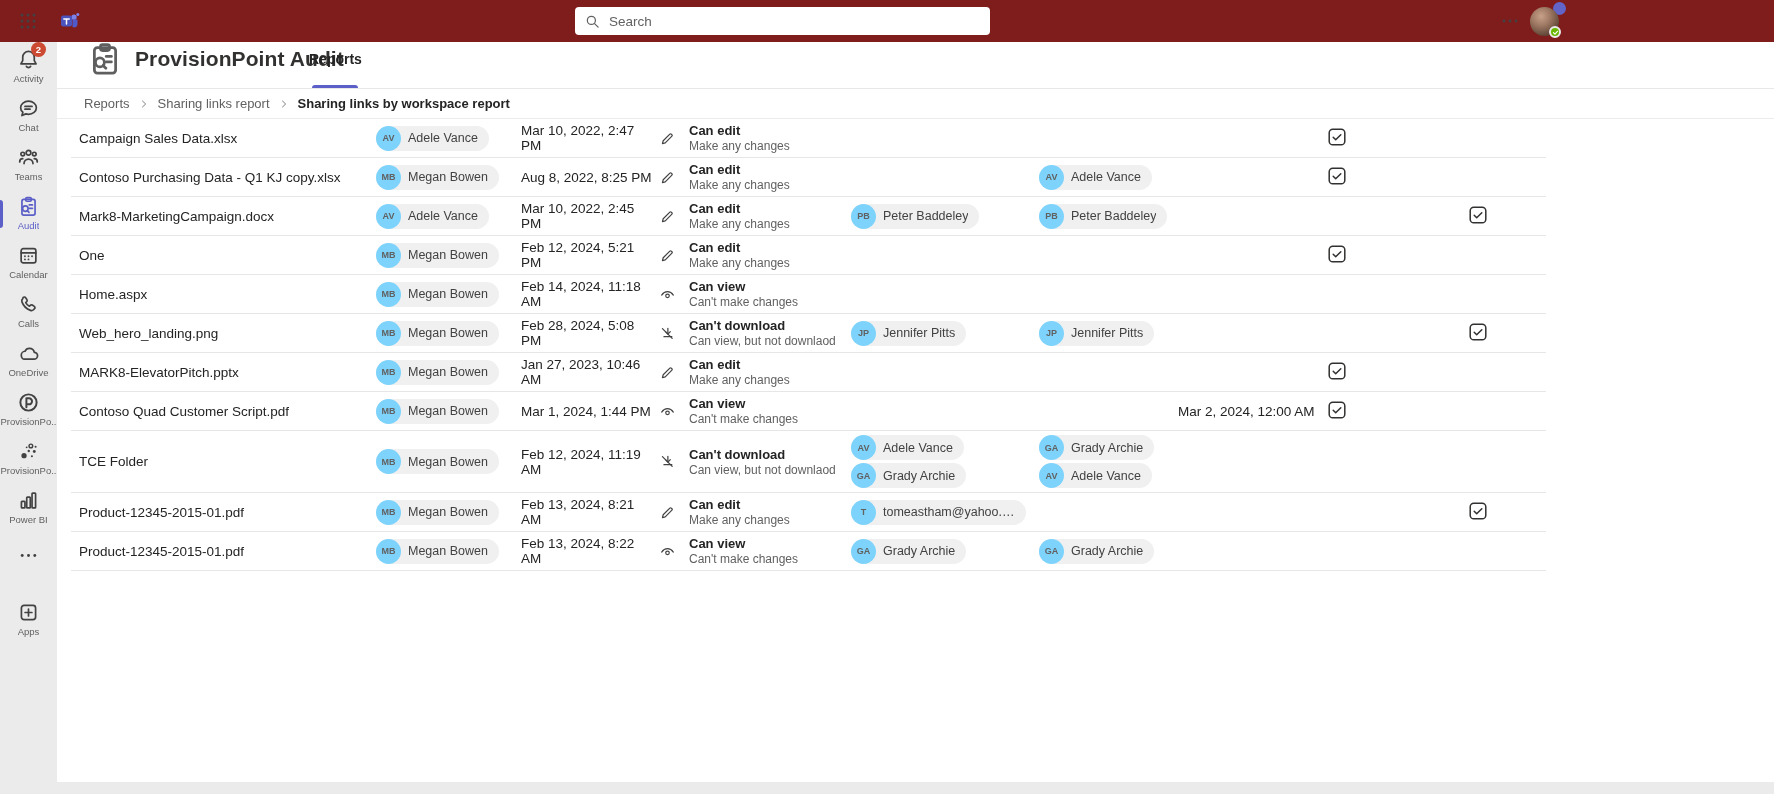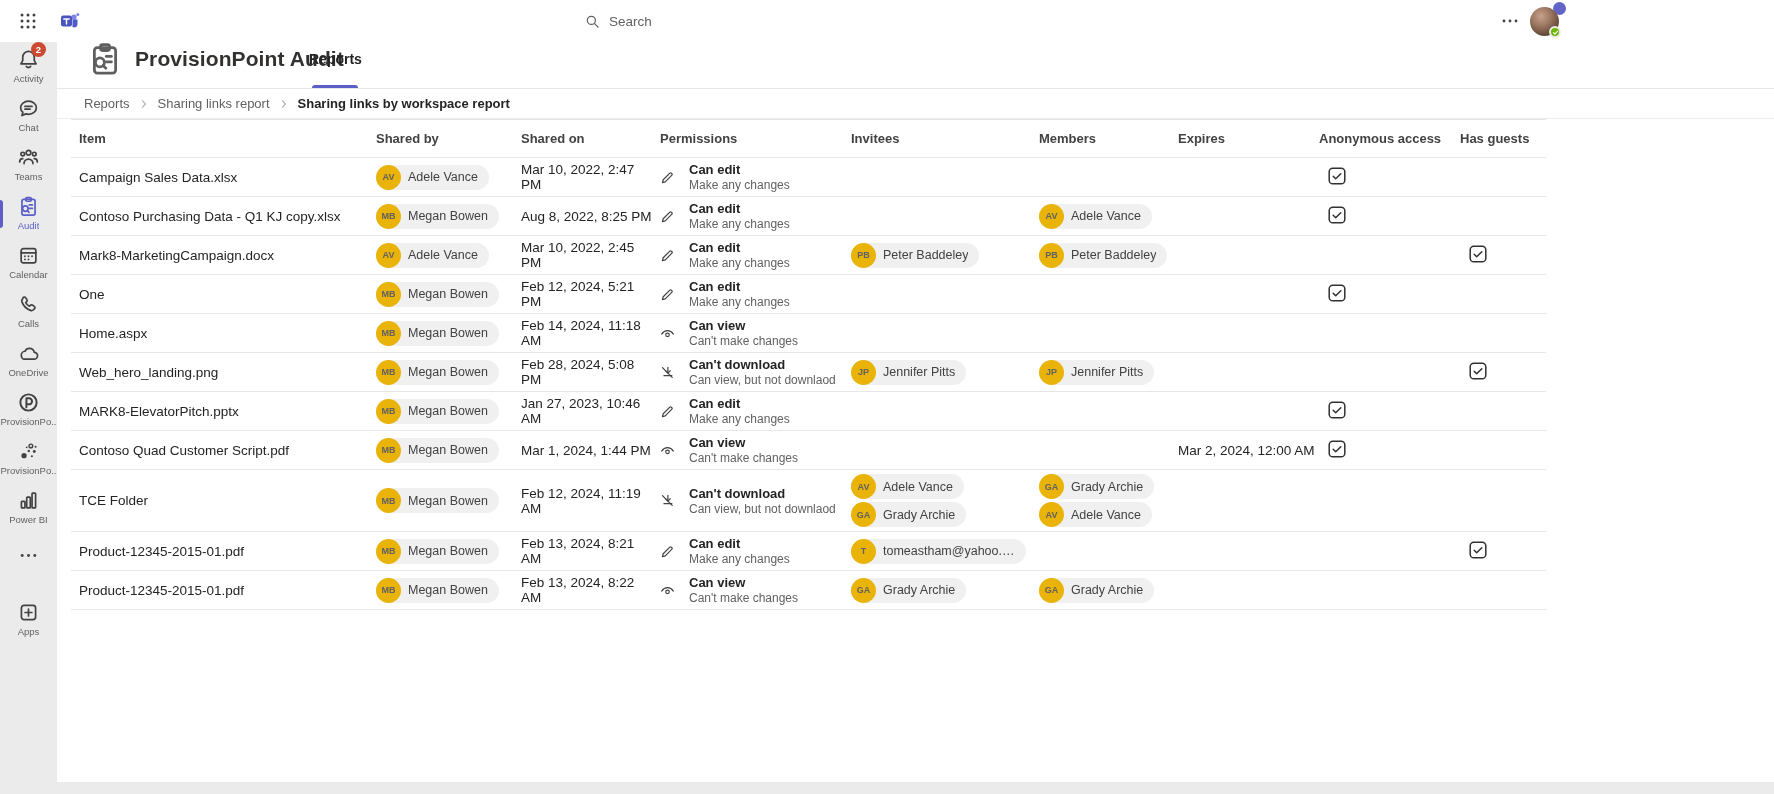--- a/index.html
+++ b/index.html
@@ -1,20 +1,20 @@
 <!DOCTYPE html>
 <html><head>
 <meta charset="utf-8">
 <style>
   * { margin:0; padding:0; box-sizing:border-box; }
   html,body { width:1774px; height:794px; overflow:hidden;
     font-family:"Liberation Sans", sans-serif; background:#ebebeb; color:#242424; }
 
   
-  .topbar { position:absolute; top:0; left:0; width:1774px; height:42px; background:#ffffff; z-index:5; }
+  .topbar { position:absolute; top:0; left:0; width:1774px; height:42px; background:#7f1d1d; z-index:5; }
   .waffle { position:absolute; left:18px; top:11px; width:20px; height:20px; cursor:pointer; color:#424242; }
   .teams-logo { position:absolute; left:60px; top:11px; width:20px; height:20px; cursor:pointer; }
   .searchbox { position:absolute; left:575px; top:7px; width:415px; height:28px; background:#fff;
     border-radius:4px; display:flex; align-items:center; padding:0 10px; gap:9px; color:#616161; }
   .searchbox .svgi { width:15px; height:15px; color:#616161; }
   .searchbox input { border:none; outline:none; flex:1; font-family:inherit; font-size:13.5px; color:#424242; background:transparent; }
   .searchbox input::placeholder { color:#616161; }
   .notif-dot { position:absolute; left:1553px; top:2px; width:13px; height:13px; border-radius:50%; background:#6264c7; }
   .top-more { position:absolute; left:1500px; top:13px; width:20px; height:16px; color:#424242; cursor:pointer; }
   .avatar { position:absolute; left:1530px; top:7px; width:29px; height:29px; border-radius:50%; cursor:pointer;
@@ -68,21 +68,21 @@
   .th { font-size:13px; font-weight:700; color:#424242; padding-left:8px; cursor:pointer; white-space:nowrap; }
   .trow { min-height:39px; border-bottom:1px solid #e6e6e6; padding:4px 0; }
   .td { padding-left:8px; font-size:13.5px; color:#242424; }
   .td-perm { display:flex; align-items:center; gap:14px; }
   .perm-icon { width:15px; height:15px; color:#424242; flex:0 0 auto; }
   .perm-title { font-size:13px; font-weight:700; color:#242424; }
   .perm-sub { font-size:12px; color:#616161; margin-top:1px; }
   .pill-stack { display:flex; flex-direction:column; gap:3px; align-items:flex-start; }
   .pill { display:inline-flex; align-items:center; gap:7px; background:#f0f0f0; border-radius:13px; height:25px;
     padding-right:11px; max-width:175px; }
-  .pill-initials { width:25px; height:25px; border-radius:50%; background:#eab308; color:#616161; font-size:9px;
+  .pill-initials { width:25px; height:25px; border-radius:50%; background:#7dd3fc; color:#616161; font-size:9px;
     font-weight:700; display:flex; align-items:center; justify-content:center; flex:0 0 auto; }
   .pill-name { font-size:12.5px; color:#424242; white-space:nowrap; overflow:hidden; text-overflow:ellipsis; }
   .checkbox { width:18px; height:18px; color:#323130; display:inline-flex; margin-left:9px; cursor:pointer; }
   .td-expires { white-space:nowrap; }
 
   .svgi { display:inline-flex; }
   .svgi svg, .waffle svg, .teams-logo svg, .top-more svg, .rail-icon svg, .app-icon svg,
   .crumb-sep svg, .panel-toggle svg, .perm-icon svg, .checkbox svg { width:100%; height:100%; display:block; }
 </style>
 </head>
@@ -334,31 +334,20 @@
       <span class="crumb-sep">
         <svg viewBox="0 0 16 16">
           <path d="M5.6 3.2L10.6 8l-5 4.8" fill="none" stroke="currentColor" stroke-width="1.3" stroke-linecap="round" stroke-linejoin="round"></path>
         </svg>
       </span>
       <span class="crumb current">Sharing links by workspace report</span>
     </div>
 
 
   <div class="table">
-    <div class="thead tgrid">
-        <div class="th">Item</div>
-        <div class="th">Shared by</div>
-        <div class="th">Shared on</div>
-        <div class="th">Permissions</div>
-        <div class="th">Invitees</div>
-        <div class="th">Members</div>
-        <div class="th">Expires</div>
-        <div class="th">Anonymous access</div>
-        <div class="th">Has guests</div>
-      </div>
     <div class="tbody">
   <div class="trow tgrid">
     <div class="td td-item">Campaign Sales Data.xlsx</div>
     <div class="td td-sharedby pill-stack">
   <div class="pill">
     <span class="pill-initials">AV</span>
     <span class="pill-name">Adele Vance</span>
   </div>
 </div>
     <div class="td td-sharedon">Mar 10, 2022, 2:47 PM</div>

